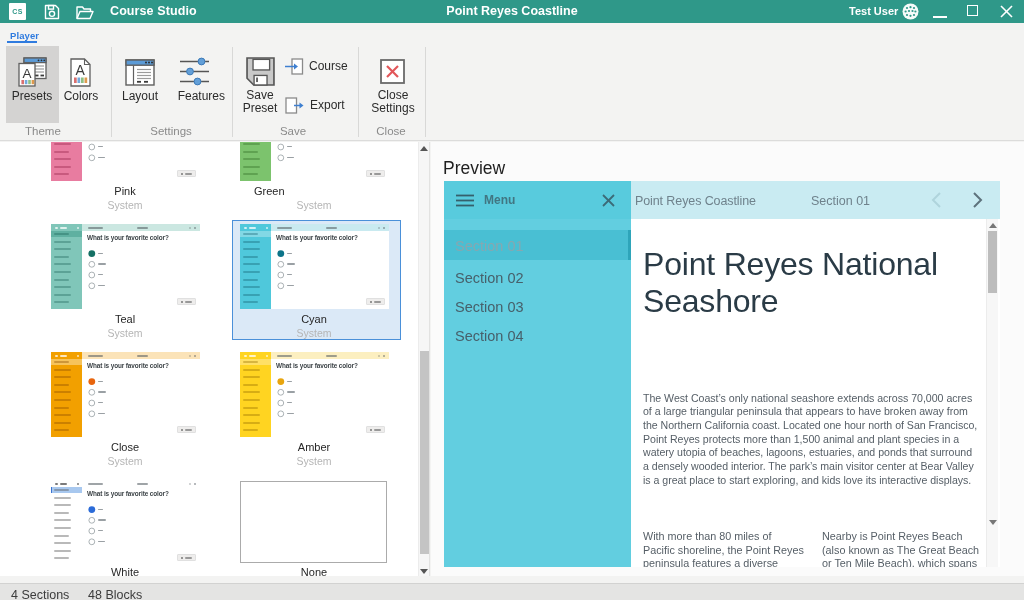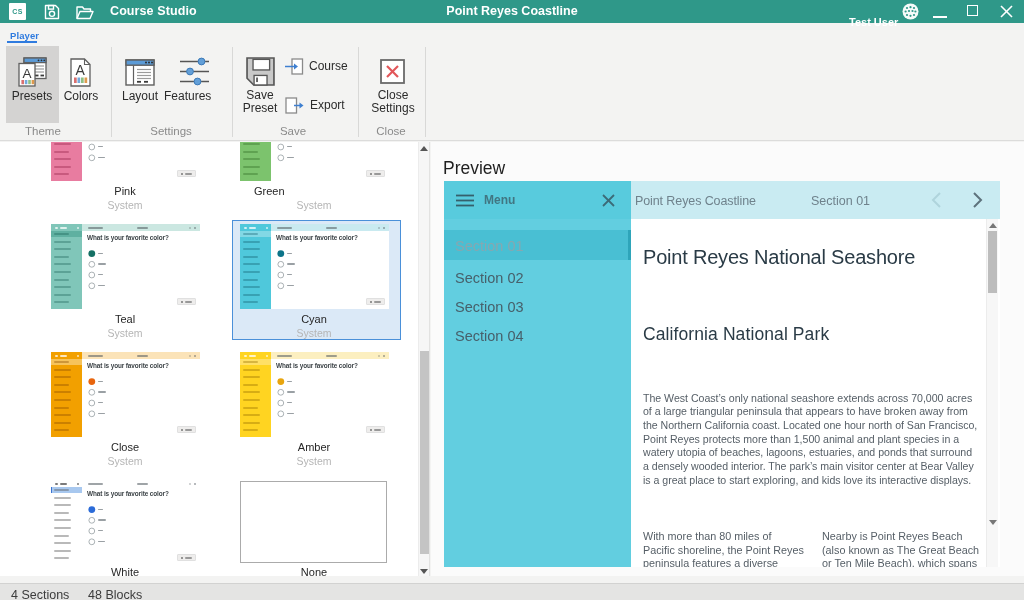--- a/index.html
+++ b/index.html
@@ -18,21 +18,21 @@
 <path d="M1.5 1.5 L11.5 1.5 L14.5 4.5 L14.5 14.5 L1.5 14.5 Z" fill="none" stroke="#fff" stroke-width="1.4" stroke-linejoin="round"></path>
 <rect x="4.5" y="1.5" width="5" height="3.6" fill="none" stroke="#fff" stroke-width="1.4"></rect>
 <circle cx="8" cy="9.8" r="2.6" fill="none" stroke="#fff" stroke-width="1.4"></circle>
 </svg></div>
   <div class="abs" style="left:76px;top:4.5px;"><svg width="18" height="15" viewBox="0 0 18 15">
 <path d="M1 13.5 L1 2 L6.5 2 L8 4 L14.5 4 L14.5 6.5" fill="none" stroke="#fff" stroke-width="1.4" stroke-linejoin="round"></path>
 <path d="M1 13.5 L4 6.5 L17 6.5 L14 13.5 Z" fill="none" stroke="#fff" stroke-width="1.4" stroke-linejoin="round"></path>
 </svg></div>
   <div class="abs" style="left:110px;top:4px;font-size:12.5px;font-weight:bold;letter-spacing:0.1px;">Course Studio</div>
   <div class="abs" style="left:362px;top:4px;width:300px;text-align:center;font-size:12.5px;font-weight:bold;">Point Reyes Coastline</div>
-  <div class="abs" style="left:849px;top:16px;font-size:11px;font-weight:bold;">Test User</div>
+  <div class="abs" style="left:849px;top:5px;font-size:11px;font-weight:bold;">Test User</div>
   <div class="abs" style="left:902px;top:3px;"><svg width="17" height="17" viewBox="0 0 17 17">
 <circle cx="8.5" cy="8.5" r="8" fill="#f5fbfa"></circle>
 <g fill="#2F9889">
 <circle cx="5" cy="5" r="1.1"></circle>
             <circle cx="8.5" cy="4.2" r="1.1"></circle>
             <circle cx="12" cy="5" r="1.1"></circle>
 <circle cx="3.6" cy="8.5" r="1.1"></circle>
             <circle cx="7" cy="8" r="1.1"></circle>
             <circle cx="10.5" cy="8" r="1.1"></circle>
             <circle cx="13.4" cy="8.5" r="1.1"></circle>
@@ -100,21 +100,21 @@
 </svg></div>
   <div class="abs" style="left:110px;top:44px;width:60px;text-align:center;font-size:12px;color:#2b2b2b;">Layout</div>
   <div class="abs" style="left:179px;top:12px;"><svg width="31" height="29" viewBox="0 0 31 29">
 <line x1="1" y1="4.5" x2="30" y2="4.5" stroke="#555" stroke-width="1.5"></line>
 <line x1="1" y1="14.5" x2="30" y2="14.5" stroke="#555" stroke-width="1.5"></line>
 <line x1="1" y1="24.5" x2="30" y2="24.5" stroke="#555" stroke-width="1.5"></line>
 <circle cx="22.5" cy="4.5" r="3.4" fill="#629FD8" stroke="#3d7ab8" stroke-width="1"></circle>
 <circle cx="11" cy="14.5" r="3.4" fill="#629FD8" stroke="#3d7ab8" stroke-width="1"></circle>
 <circle cx="18.5" cy="24.5" r="3.4" fill="#629FD8" stroke="#3d7ab8" stroke-width="1"></circle>
 </svg></div>
-  <div class="abs" style="left:164px;top:44px;width:61px;text-align:left;font-size:12px;color:#2b2b2b;">Features</div>
+  <div class="abs" style="left:164px;top:44px;width:61px;text-align:right;font-size:12px;color:#2b2b2b;">Features</div>
   <div class="abs" style="left:231.5px;top:2px;width:1px;height:90px;background:#D8D8D7;"></div>
   <div class="abs" style="left:246px;top:12px;"><svg width="29" height="29" viewBox="0 0 28 28">
 <path d="M1 1 L27 1 L27 27 L7.5 27 L1 20.5 Z" fill="#c9c9c9" stroke="#565656" stroke-width="1.6"></path>
 <rect x="6.8" y="2.3" width="16" height="10.2" fill="#fff" stroke="#565656" stroke-width="1.3"></rect>
 <rect x="7.8" y="17.8" width="12.5" height="9.2" fill="#fff" stroke="#565656" stroke-width="1.3"></rect>
 <rect x="9.8" y="19.8" width="1.7" height="4.4" fill="#565656"></rect>
 </svg></div>
   <div class="abs" style="left:230px;top:44px;width:60px;text-align:center;font-size:12px;color:#2b2b2b;line-height:13px;">Save<br>Preset</div>
   <div class="abs" style="left:285px;top:13px;"><svg width="19" height="17" viewBox="0 0 19 17">
 <rect x="7" y="1" width="10.5" height="15" fill="#fff" stroke="#8a8a8a" stroke-width="1.3"></rect>
@@ -423,22 +423,21 @@
         </svg>
 
     <div class="abs" style="left:0;top:38px;width:187px;height:348px;background:#62CEE0;"></div>
     <div class="abs" style="left:0;top:49px;width:187px;height:30px;background:#49BFD3;"></div>
     <div class="abs" style="left:184px;top:49px;width:3px;height:30px;background:#2EA5BA;"></div>
     <div class="abs" style="left:11px;top:57px;font-size:14.5px;color:#87A7B0;">Section 01</div>
     <div class="abs" style="left:11px;top:89px;font-size:14.5px;color:#47606B;">Section 02</div>
     <div class="abs" style="left:11px;top:118px;font-size:14.5px;color:#47606B;">Section 03</div>
     <div class="abs" style="left:11px;top:147px;font-size:14.5px;color:#47606B;">Section 04</div>
 
-    <div class="abs" style="left:199px;top:65px;font-size:20px;letter-spacing:-0.2px;color:#2A3B46;">Point Reyes National Seashore</div>
-    <div class="abs" style="left:199px;top:142.5px;font-size:17.5px;letter-spacing:0.1px;color:#2A3B46;">California National Park</div>
+    <div class="abs" style="left:199px;top:65px;font-size:32px;letter-spacing:-0.2px;color:#2A3B46;">Point Reyes National Seashore</div>
     <div class="abs" style="left:199px;top:210.5px;font-size:10.6px;line-height:13.7px;letter-spacing:-0.02px;color:#555E66;white-space:nowrap;">The West Coast’s only national seashore extends across 70,000 acres<br>of a large triangular peninsula that appears to have broken away from<br>the Northern California coast. Located one hour north of San Francisco,<br>Point Reyes protects more than 1,500 animal and plant species in a<br>watery utopia of beaches, lagoons, estuaries, and ponds that surround<br>a densely wooded interior. The park’s main visitor center at Bear Valley<br>is a great place to start exploring, and kids love its interactive displays.</div>
     <div class="abs" style="left:199px;top:349px;font-size:10.8px;line-height:13.7px;color:#555E66;white-space:nowrap;">With more than 80 miles of<br>Pacific shoreline, the Point Reyes<br>peninsula features a diverse</div>
     <div class="abs" style="left:378px;top:349px;font-size:10.8px;line-height:13.7px;color:#555E66;white-space:nowrap;">Nearby is Point Reyes Beach<br>(also known as The Great Beach<br>or Ten Mile Beach), which spans</div>
 
     <div class="abs" style="left:542px;top:38px;width:12px;height:348px;background:#F7F7F7;border-left:1px solid #ECECEC;"></div>
     <svg class="abs" style="left:544.5px;top:42px;" width="8" height="6">
           <path d="M4 0 L8 5 L0 5 Z" fill="#777"></path>
         </svg>
     <svg class="abs" style="left:544.5px;top:338px;" width="8" height="6">
           <path d="M4 6 L8 1 L0 1 Z" fill="#777"></path>

